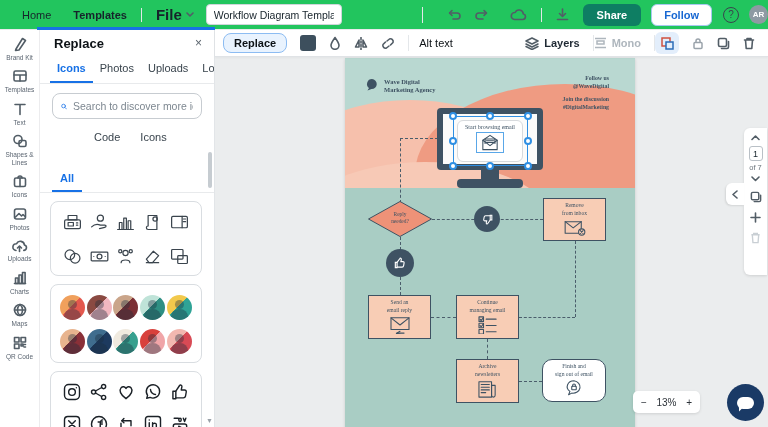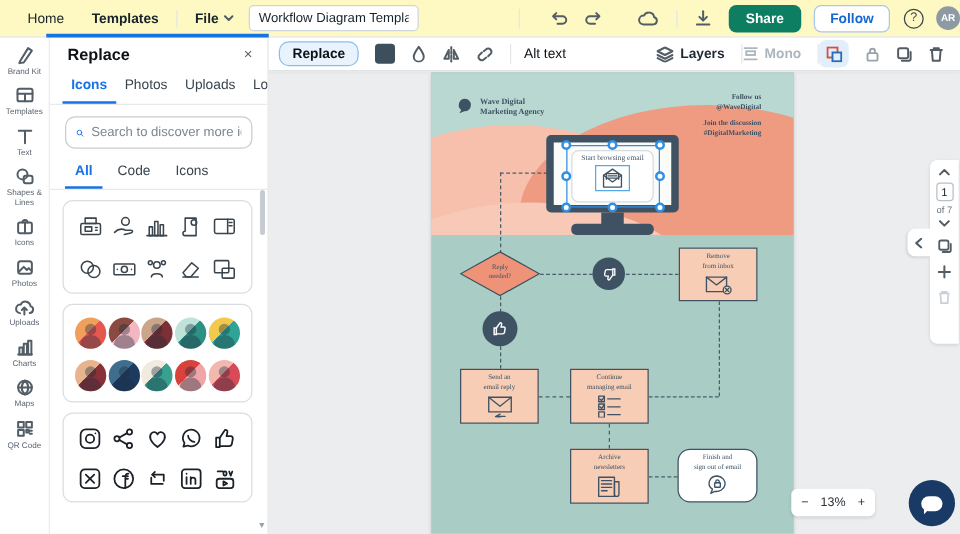--- a/index.html
+++ b/index.html
@@ -4,25 +4,25 @@
 <style>
   * { margin:0; padding:0; box-sizing:border-box; }
   html,body { width:768px; height:427px; overflow:hidden; font-family:"Liberation Sans", sans-serif; background:#ebedee; }
   .pre { white-space:pre-line; }
   svg.ic { stroke:#525d66; fill:none; stroke-width:1.6; stroke-linecap:round; stroke-linejoin:round; }
   svg.ic2 { stroke:#3a444d; fill:none; stroke-width:1.4; stroke-linecap:round; stroke-linejoin:round; }
   svg.soc { stroke:#1b2127; fill:none; stroke-width:1.7; stroke-linecap:round; stroke-linejoin:round; }
   svg.fc { stroke:#3e5263; fill:none; stroke-width:1.2; stroke-linecap:round; stroke-linejoin:round; }
 
   
-  #topbar { position:absolute; left:0; top:0; width:768px; height:30px; background:#fef9c3; border-bottom:1px solid #e8eaec; display:flex; align-items:center; z-index:50; }
+  #topbar { position:absolute; left:0; top:0; width:768px; height:30px; background:#22c55e; border-bottom:1px solid #e8eaec; display:flex; align-items:center; z-index:50; }
   .tb-link { font-size:11px; color:#17232b; margin-left:22px; cursor:pointer; }
   .tb-link.bold { font-weight:bold; }
   .tb-sep { width:1px; height:14px; background:#e3e6e9; margin:0 14px; }
-  #file-menu { font-size:11px; font-weight:bold; color:#17232b; display:flex; align-items:center; gap:4px; }
+  #file-menu { font-size:15px; font-weight:bold; color:#17232b; display:flex; align-items:center; gap:4px; }
   #doc-title { margin-left:12px; width:136px; height:21px; border:1px solid #cfd5da; border-radius:4px; font-size:10.5px; padding:0 7px; color:#17232b; font-family:"Liberation Sans",sans-serif; }
   .tb-icon { margin-left:14px; display:flex; align-items:center; }
   #share-btn { margin-left:14px; background:#0e7e63; color:#fff; font-size:11px; font-weight:bold; border:none; border-radius:6px; padding:5px 14px; cursor:pointer; }
   #invite-btn { margin-left:10px; background:#fff; color:#1767d2; font-size:11px; font-weight:bold; border:1.5px solid #a8c8f0; border-radius:6px; padding:4px 12px; cursor:pointer; }
   #help-btn { margin-left:11px; width:16px; height:16px; border:1.5px solid #39444d; border-radius:50%; font-size:10px; color:#39444d; display:flex; align-items:center; justify-content:center; }
   #avatar { margin-left:10px; width:19px; height:19px; border-radius:50%; background:#8e9aa3; color:#fff; font-size:8px; font-weight:bold; display:flex; align-items:center; justify-content:center; }
   #loadbar { position:absolute; left:37px; top:27px; width:178px; height:3px; background:#1673e6; z-index:60; }
 
   
   #rail { position:absolute; left:0; top:30px; width:40px; height:397px; background:#fff; border-right:1px solid #ececee; z-index:40; padding-top:6px; }
@@ -35,21 +35,21 @@
   #panel-title { font-size:13px; font-weight:bold; color:#0d1216; }
   #panel-close { font-size:12px; color:#5a646d; cursor:pointer; }
   #panel-tabs { display:flex; border-bottom:1px solid #e8eaec; padding-left:10px; }
   .ptab { font-size:11px; color:#39444d; padding:6px 7px 7px; cursor:pointer; white-space:nowrap; }
   .ptab.active { color:#1771e6; font-weight:bold; border-bottom:2px solid #1771e6; }
   #search-box { margin:9px 12px 8px; height:26px; border:1px solid #c7ccd1; border-radius:8px; display:flex; align-items:center; padding:0 8px; gap:6px; }
   #search-input { border:none; outline:none; font-size:10.5px; color:#444; width:120px; font-family:"Liberation Sans",sans-serif; }
   #search-input::placeholder { color:#7d8790; }
   #subtabs { display:flex; border-bottom:1px solid #e8eaec; padding-left:12px; gap:4px; }
   .stab { font-size:11px; color:#39444d; padding:4px 8px 6px; cursor:pointer; }
-  .stab.active { color:#1771e6; font-weight:bold; border-bottom:2px solid #1771e6; }
+  .stab.active { color:#1771e6; font-weight:bold; border-bottom:2px solid #1771e6;margin-top:41px; }
   .card { margin:8px 12px 0 10px; border:1px solid #d9dde1; border-radius:8px; padding:10px 8px 8px; }
   .grid5 { display:grid; grid-template-columns:repeat(5,1fr); row-gap:13px; justify-items:center; align-items:center; }
   .card-label { font-size:10.5px; color:#0d1216; margin-top:10px; padding-left:4px; }
   .avatar { width:25px; height:25px; border-radius:50%; position:relative; overflow:hidden; cursor:pointer; }
   .avatar .sil-h { position:absolute; left:50%; top:5px; width:9px; height:9px; margin-left:-4.5px; border-radius:50%; background:rgba(25,45,60,.38); }
   .avatar .sil-b { position:absolute; left:50%; top:14px; width:17px; height:14px; margin-left:-8.5px; border-radius:8px 8px 0 0; background:rgba(25,45,60,.38); }
   #panel-scroll-thumb { position:absolute; right:2px; top:122px; width:4px; height:36px; background:#c6ccd1; border-radius:2px; }
   #panel-scroll-down { position:absolute; right:1px; bottom:3px; font-size:7px; color:#9aa2a9; }
 
   

